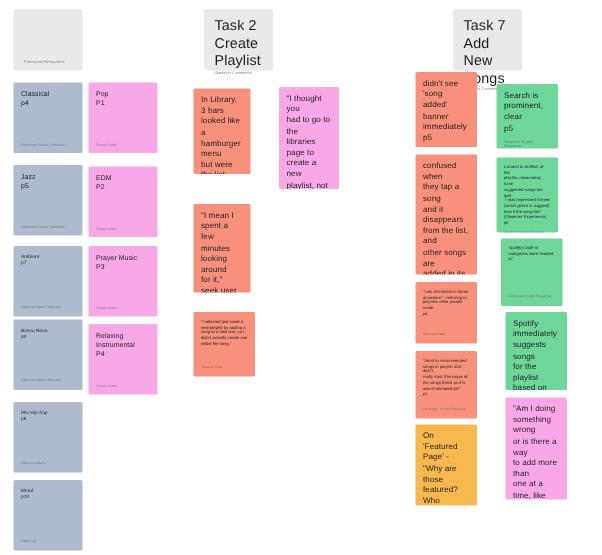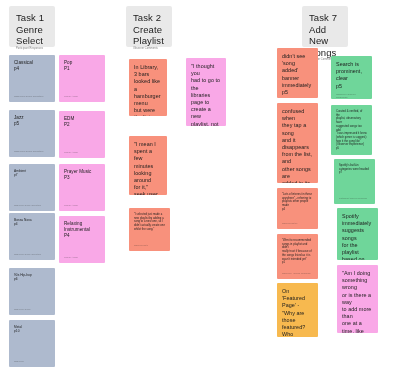--- a/index.html
+++ b/index.html
@@ -79,27 +79,24 @@
 
   .sz-xs .n-body { font-size: 2.7px; line-height: 3.7px; }
   .sz-xs .n-author { font-size: 2.1px; line-height: 2.8px; padding-top: 3px; }
 </style>
 </head>
 <body>
 
 <div id="board">
 
   <div class="task-header" style="left:9px; top:6px; width:46px; height:41px;">
-    <div class="th-title">Task 1
-Genre
-Select</div>
     <div class="th-author">Participant Responses</div>
   </div>
 
-  <div class="task-header" style="left:126px; top:6px; width:46px; height:41px;">
+  <div class="task-header" style="left:136px; top:6px; width:46px; height:41px;">
     <div class="th-title">Task 2
 Create
 Playlist</div>
     <div class="th-author">Observer Comments</div>
   </div>
 
   <div class="task-header" style="left:302px; top:6px; width:46px; height:41px;">
     <div class="th-title">Task 7
 Add New
 Songs</div>

